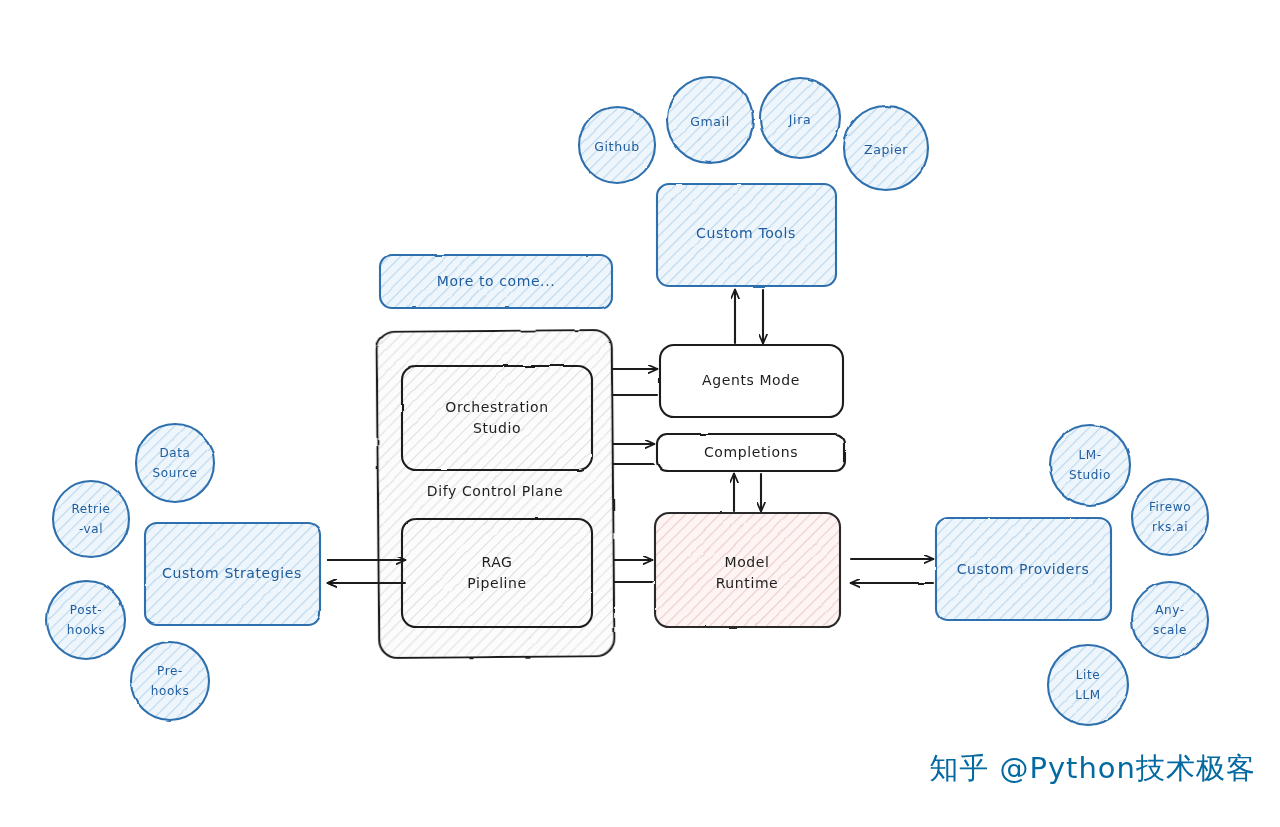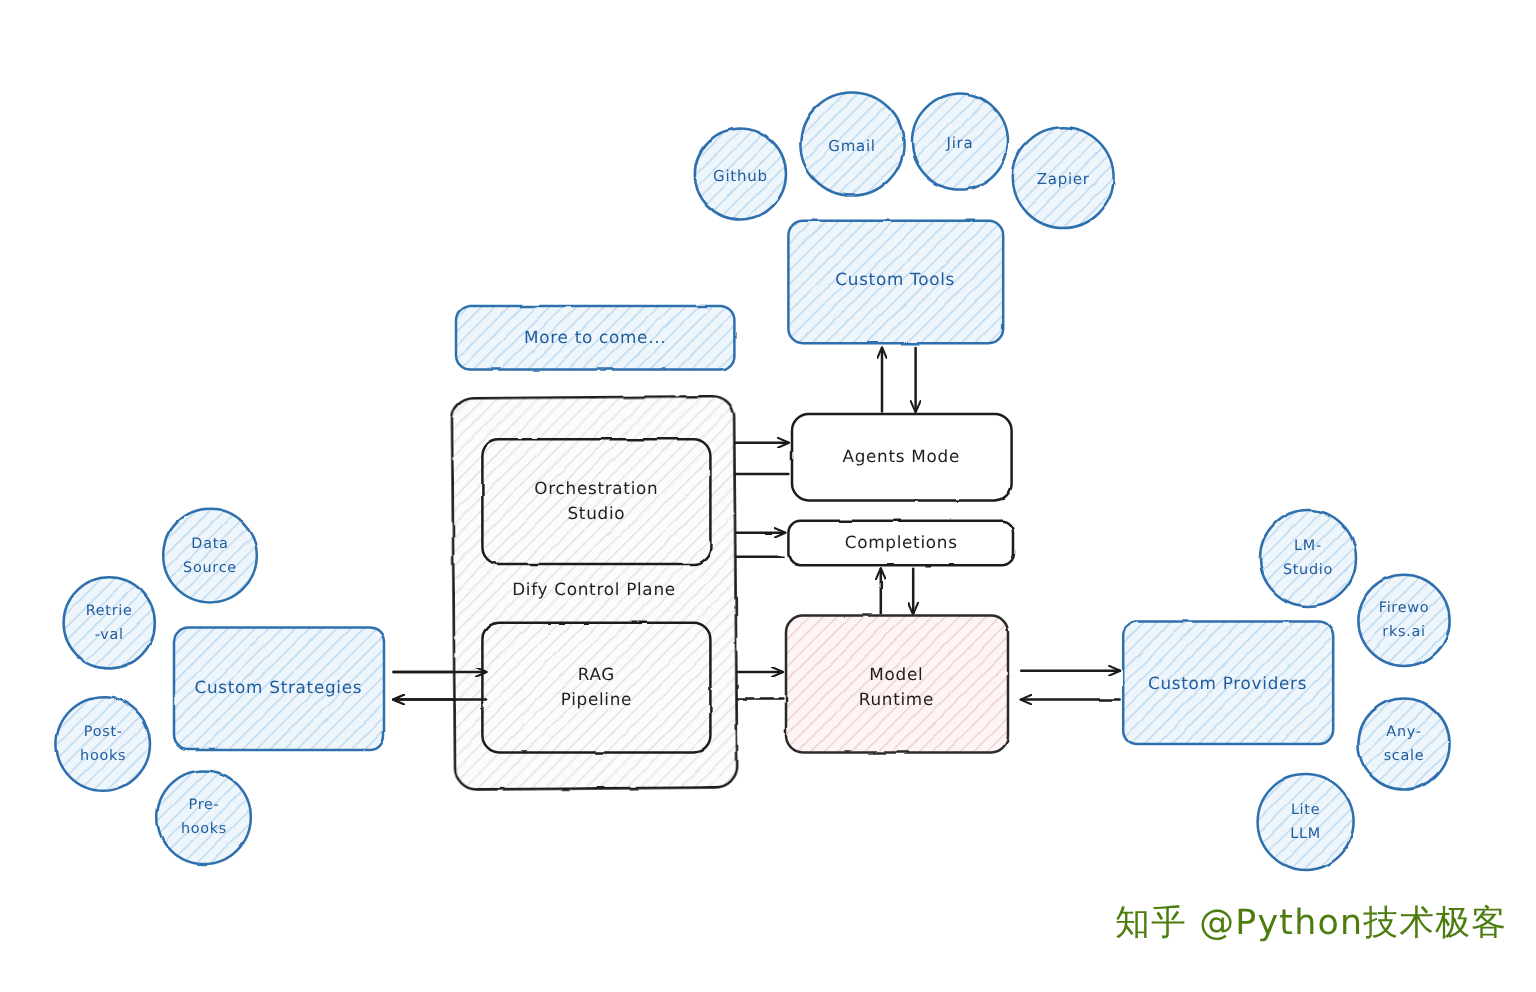--- a/index.html
+++ b/index.html
@@ -37,21 +37,21 @@
   .label-blue { fill: #1f5c9e; }
   .label-dark { fill: #1e1e1e; }
   .label-sm { font-size: 12.5px; }
   .label-xs { font-size: 12px; }
   .watermark {
     position: absolute;
     right: 24px;
     bottom: 38px;
     font-family: "DejaVu Sans", sans-serif;
     font-size: 29px;
-    color: #4d7c0f;
+    color: #0369a1;
     letter-spacing: 1px;
     white-space: nowrap;
     user-select: none;
     text-align: right;
   }
 </style>
 </head>
 <body>
 
 <div id="canvas-root">

